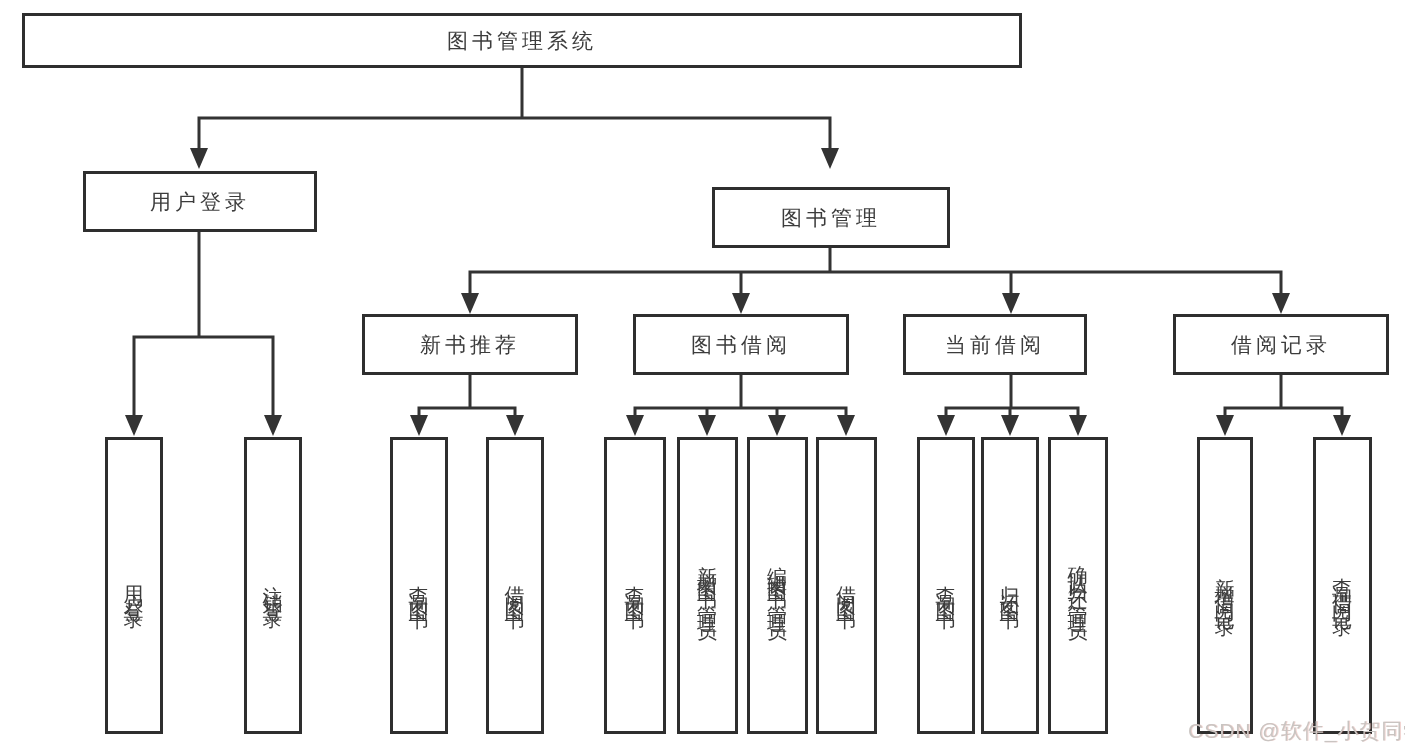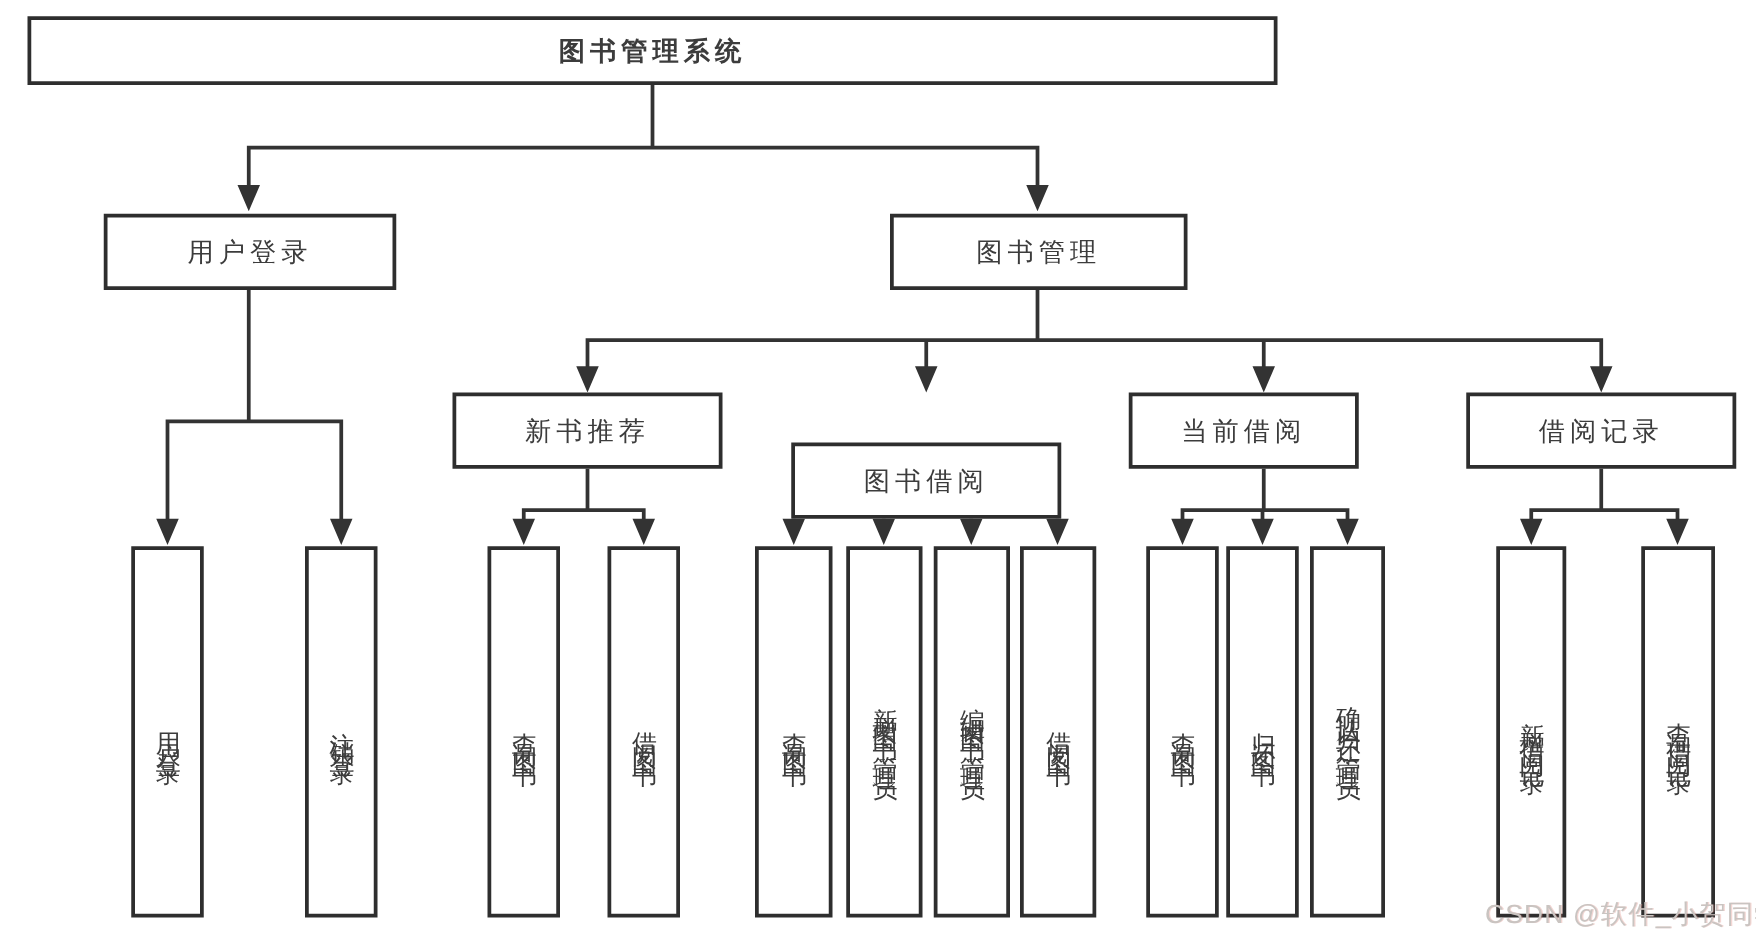--- a/index.html
+++ b/index.html
@@ -25,21 +25,21 @@
   .v-box span{
     display:block;
     writing-mode:vertical-rl;
     text-orientation:mixed;
     font-size:20px;
     letter-spacing:8px;
     line-height:1.0;
     white-space:nowrap;
   }
   
-  .root-box   {left:22px;  top:13px;  width:1000px; height:55px;font-weight:bold;}
+  .root-box   {left:22px;  top:13px;  width:1000px; height:55px;}
   .lvl2       {top:171px;  height:61px;}
   .lvl3       {top:314px;  height:61px;}
   .leaf       {top:437px;  height:297px;}
   .watermark{
     position:absolute;
     left:1188px;top:717px;
     font-size:21px;
     letter-spacing:1px;
     color:#c9c4c1;
     text-shadow:1px 0 0 rgba(214,120,110,0.30);
@@ -75,28 +75,28 @@
       M1333 415 L1351 415 L1342 436 Z"></path>
   </svg>
 
   <div class="box h-box root-box">
     <span>图书管理系统</span>
   </div>
 
   <div class="box h-box lvl2" style="left:83px;width:234px;">
     <span>用户登录</span>
   </div>
-  <div class="box h-box lvl2" style="left:712px;width:238px;">
+  <div class="box h-box lvl2" style="left:712px;width:238px;margin-top:16px;">
     <span>图书管理</span>
   </div>
 
   <div class="box h-box lvl3" style="left:362px;width:216px;">
     <span>新书推荐</span>
   </div>
-  <div class="box h-box lvl3" style="left:633px;width:216px;margin-top:40px;">
+  <div class="box h-box lvl3" style="left:633px;width:216px;">
     <span>图书借阅</span>
   </div>
   <div class="box h-box lvl3" style="left:903px;width:184px;">
     <span>当前借阅</span>
   </div>
   <div class="box h-box lvl3" style="left:1173px;width:216px;">
     <span>借阅记录</span>
   </div>
 
   <div class="box v-box leaf" style="left:105px;width:58px;">

